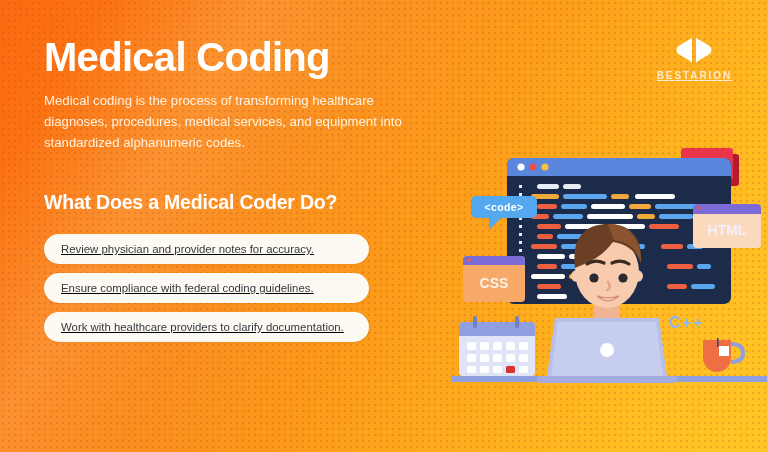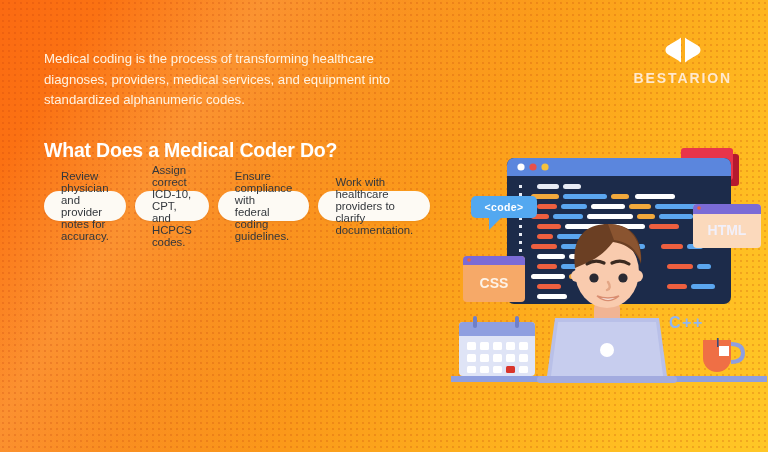--- a/index.html
+++ b/index.html
@@ -35,33 +35,33 @@
     background-size:6px 6px;
     pointer-events:none;
   }
 
   .layer { position:relative; z-index:3; }
 
   
   .logo { position:absolute; top:36px; right:36px; z-index:6;
           display:flex; flex-direction:column; align-items:center; }
   .logo-mark { width:44px; height:28px; display:block; }
-  .logo-name { margin-top:6px; font-size:14px; letter-spacing:1.9px;
-               color:#ffe9cf; font-weight:600; }
+  .logo-name { margin-top:6px; font-size:10px; letter-spacing:1.9px;
+               color:#ffe9cf; font-weight:600;text-decoration:underline; }
 
   
   .content { position:absolute; left:44px; top:36px; width:380px; z-index:5; }
   .title { font-size:40px; line-height:1.06; font-weight:700; color:#ffffff;
            letter-spacing:-.7px; }
   .subtitle { margin-top:13px; font-size:13.2px; line-height:1.56;
               color:#fff3e2; width:370px; }
-  .subhead { margin-top:28px; font-size:19.5px; font-weight:700; color:#ffffff;
+  .subhead { margin-top:38px; font-size:19.5px; font-weight:700; color:#ffffff;
              letter-spacing:-.2px; }
 
-  .pill-list { margin-top:29px; display:flex; gap:9px; }
+  .pill-list { margin-top:20px; display:flex; flex-direction:column; gap:9px;text-decoration:underline; }
   .pill {
     background:#fdfaf4; border-radius:22px; height:30px;
     display:flex; align-items:center; padding:0 17px;
     font-size:11.4px; color:#33373c; width:325px;
     box-shadow:0 1px 2px rgba(140,60,0,.12);
   }
 
   
   .illus { position:absolute; left:451px; top:140px; width:316px; height:280px; z-index:4; }
   .illus svg { display:block; }
@@ -76,26 +76,26 @@
 
   <div class="logo">
     <svg class="logo-mark" viewBox="0 0 44 28">
       <path d="M17.8 3.2 C20 1 20 1 20 4 L20 24 C20 27 20 27 17.8 24.8 L7.2 18.5 C3.6 16.3 3.6 11.7 7.2 9.5 Z" fill="#ffffff"></path>
       <path d="M26.2 3.2 C24 1 24 1 24 4 L24 24 C24 27 24 27 26.2 24.8 L36.8 18.5 C40.4 16.3 40.4 11.7 36.8 9.5 Z" fill="#ffffff"></path>
     </svg>
     <span class="logo-name">BESTARION</span>
   </div>
 
   <div class="content layer">
-    <p class="subtitle">Medical coding is the process of transforming healthcare diagnoses, providers, medical services, and equipment into standardized alphanumeric codes.</p>
+    <h1 class="title">Medical Coding</h1>
+    <p class="subtitle">Medical coding is the process of transforming healthcare diagnoses, procedures, medical services, and equipment into standardized alphanumeric codes.</p>
     <h2 class="subhead">What Does a Medical Coder Do?</h2>
 
     <div class="pill-list">
       <div class="pill">Review physician and provider notes for accuracy.</div>
-      <div class="pill">Assign correct ICD-10, CPT, and HCPCS codes.</div>
       <div class="pill">Ensure compliance with federal coding guidelines.</div>
       <div class="pill">Work with healthcare providers to clarify documentation.</div>
     </div>
   </div>
 
   <div class="illus">
     <svg width="316" height="280" viewBox="0 0 316 280">
 
       <g>
         <rect x="236" y="14" width="52" height="32" rx="3" fill="#b5192e"></rect>

